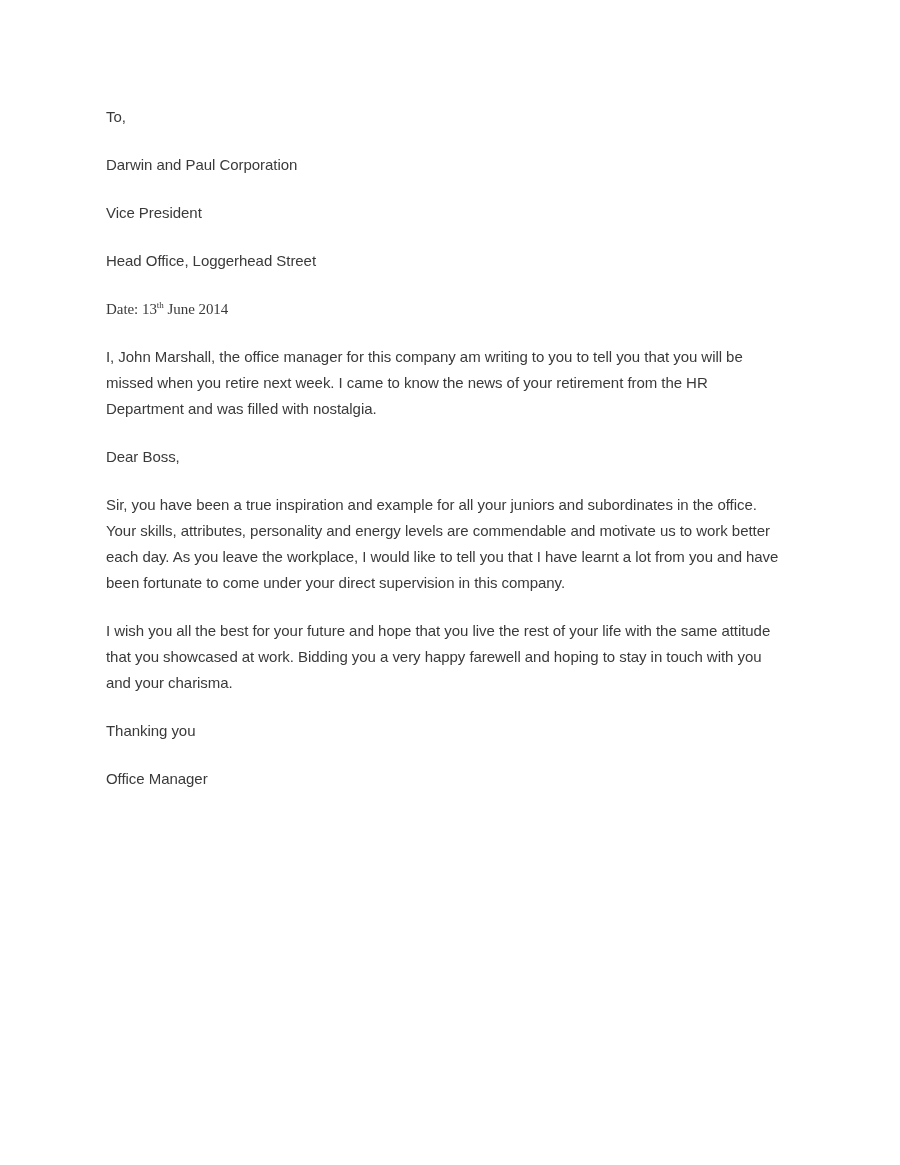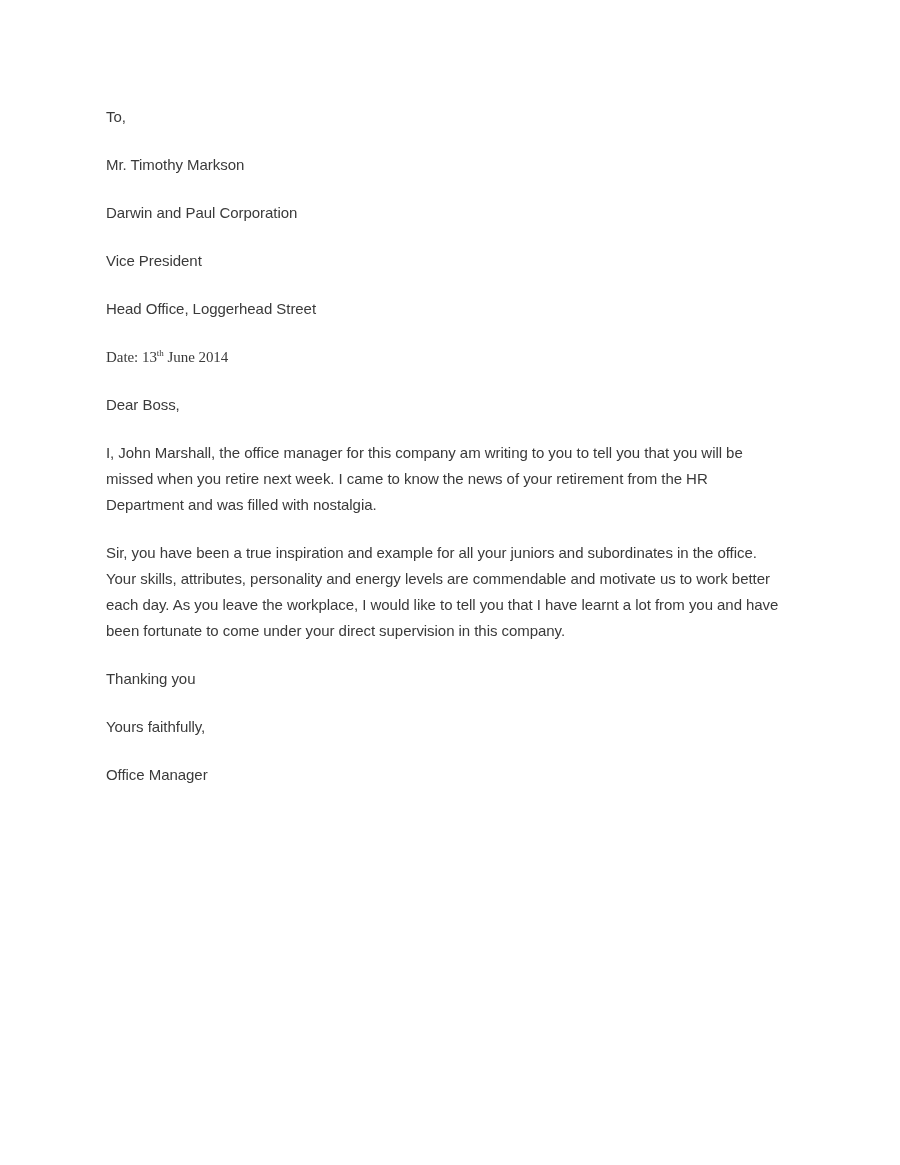--- a/index.html
+++ b/index.html
@@ -38,31 +38,30 @@
     vertical-align: super;
     line-height: 0;
   }
 </style>
 </head>
 <body>
 
 <div class="page">
 
   <div class="block">To,</div>
-  <div class="block">Mr. Timothy Markson</div>
   <div class="block">Darwin and Paul Corporation</div>
   <div class="block">Vice President</div>
   <div class="block">Head Office, Loggerhead Street</div>
 
   <div class="block">
     <div class="line"><span>Date: 13</span><sup class="ord">th</sup><span> June 2014</span></div>
   </div>
 
+  <div class="block">I, John Marshall, the office manager for this company am writing to you to tell you that you will be missed when you retire next week. I came to know the news of your retirement from the HR Department and was filled with nostalgia.</div>
+
   <div class="block">Dear Boss,</div>
-
-  <div class="block">I, John Marshall, the office manager for this company am writing to you to tell you that you will be missed when you retire next week. I came to know the news of your retirement from the HR Department and was filled with nostalgia.</div>
   <div class="block">Sir, you have been a true inspiration and example for all your juniors and subordinates in the office. Your skills, attributes, personality and energy levels are commendable and motivate us to work better each day. As you leave the workplace, I would like to tell you that I have learnt a lot from you and have been fortunate to come under your direct supervision in this company.</div>
+  <div class="block">I wish you all the best for your future and hope that you live the rest of your life with the same attitude that you showcased at work. Bidding you a very happy farewell and hoping to stay in touch with you and your charisma.</div>
 
   <div class="block">Thanking you</div>
-  <div class="block">Yours faithfully,</div>
   <div class="block">Office Manager</div>
 
 </div>
 
 </body></html>

